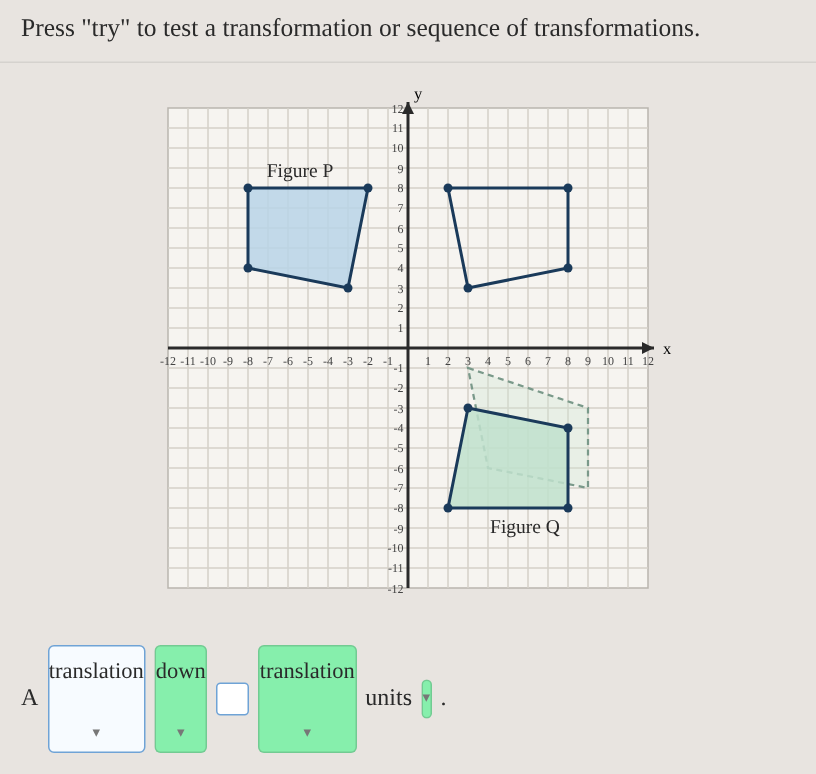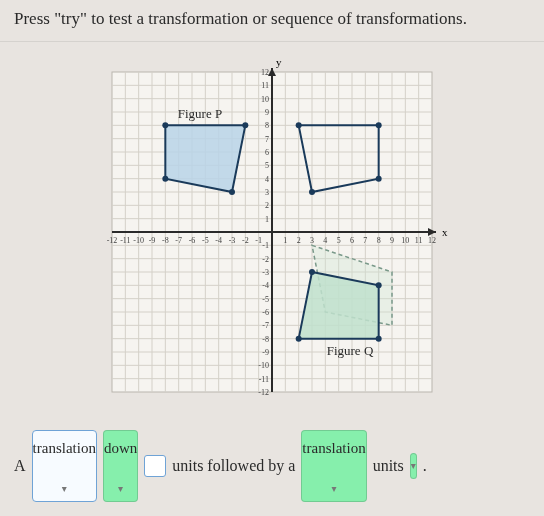--- a/index.html
+++ b/index.html
@@ -216,21 +216,20 @@
   <span>A</span>
   <span class="selectish">
     <span>translation</span>
     <span class="chev">▾</span>
   </span>
   <span class="selectish plain">
     <span>down</span>
     <span class="chev">▾</span>
   </span>
   <span class="units-box"></span>
-  <span>units followed by a</span>
   <span class="selectish plain">
     <span>translation</span>
     <span class="chev">▾</span>
   </span>
   <span>units</span>
   <span class="selectish plain">
     <span class="chev">▾</span>
   </span>
   <span>.</span>
 </div>

